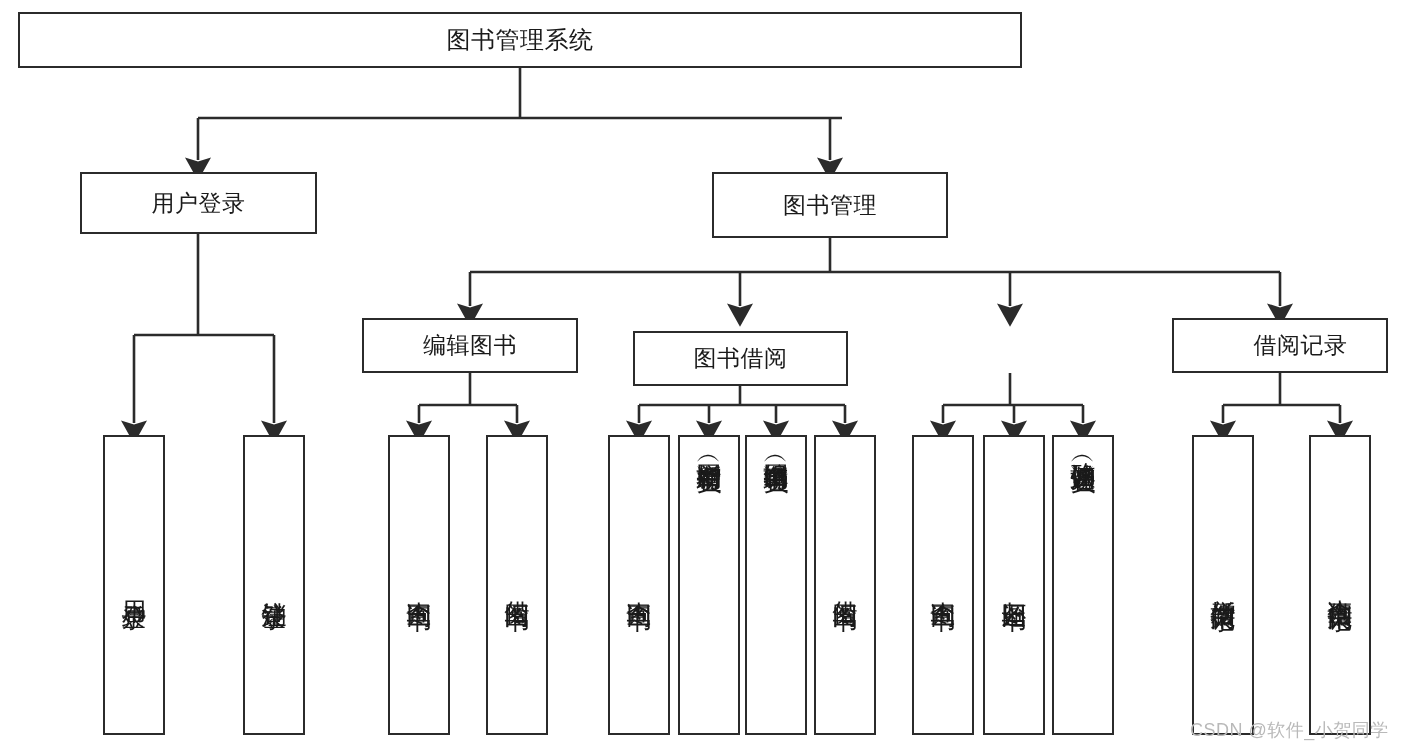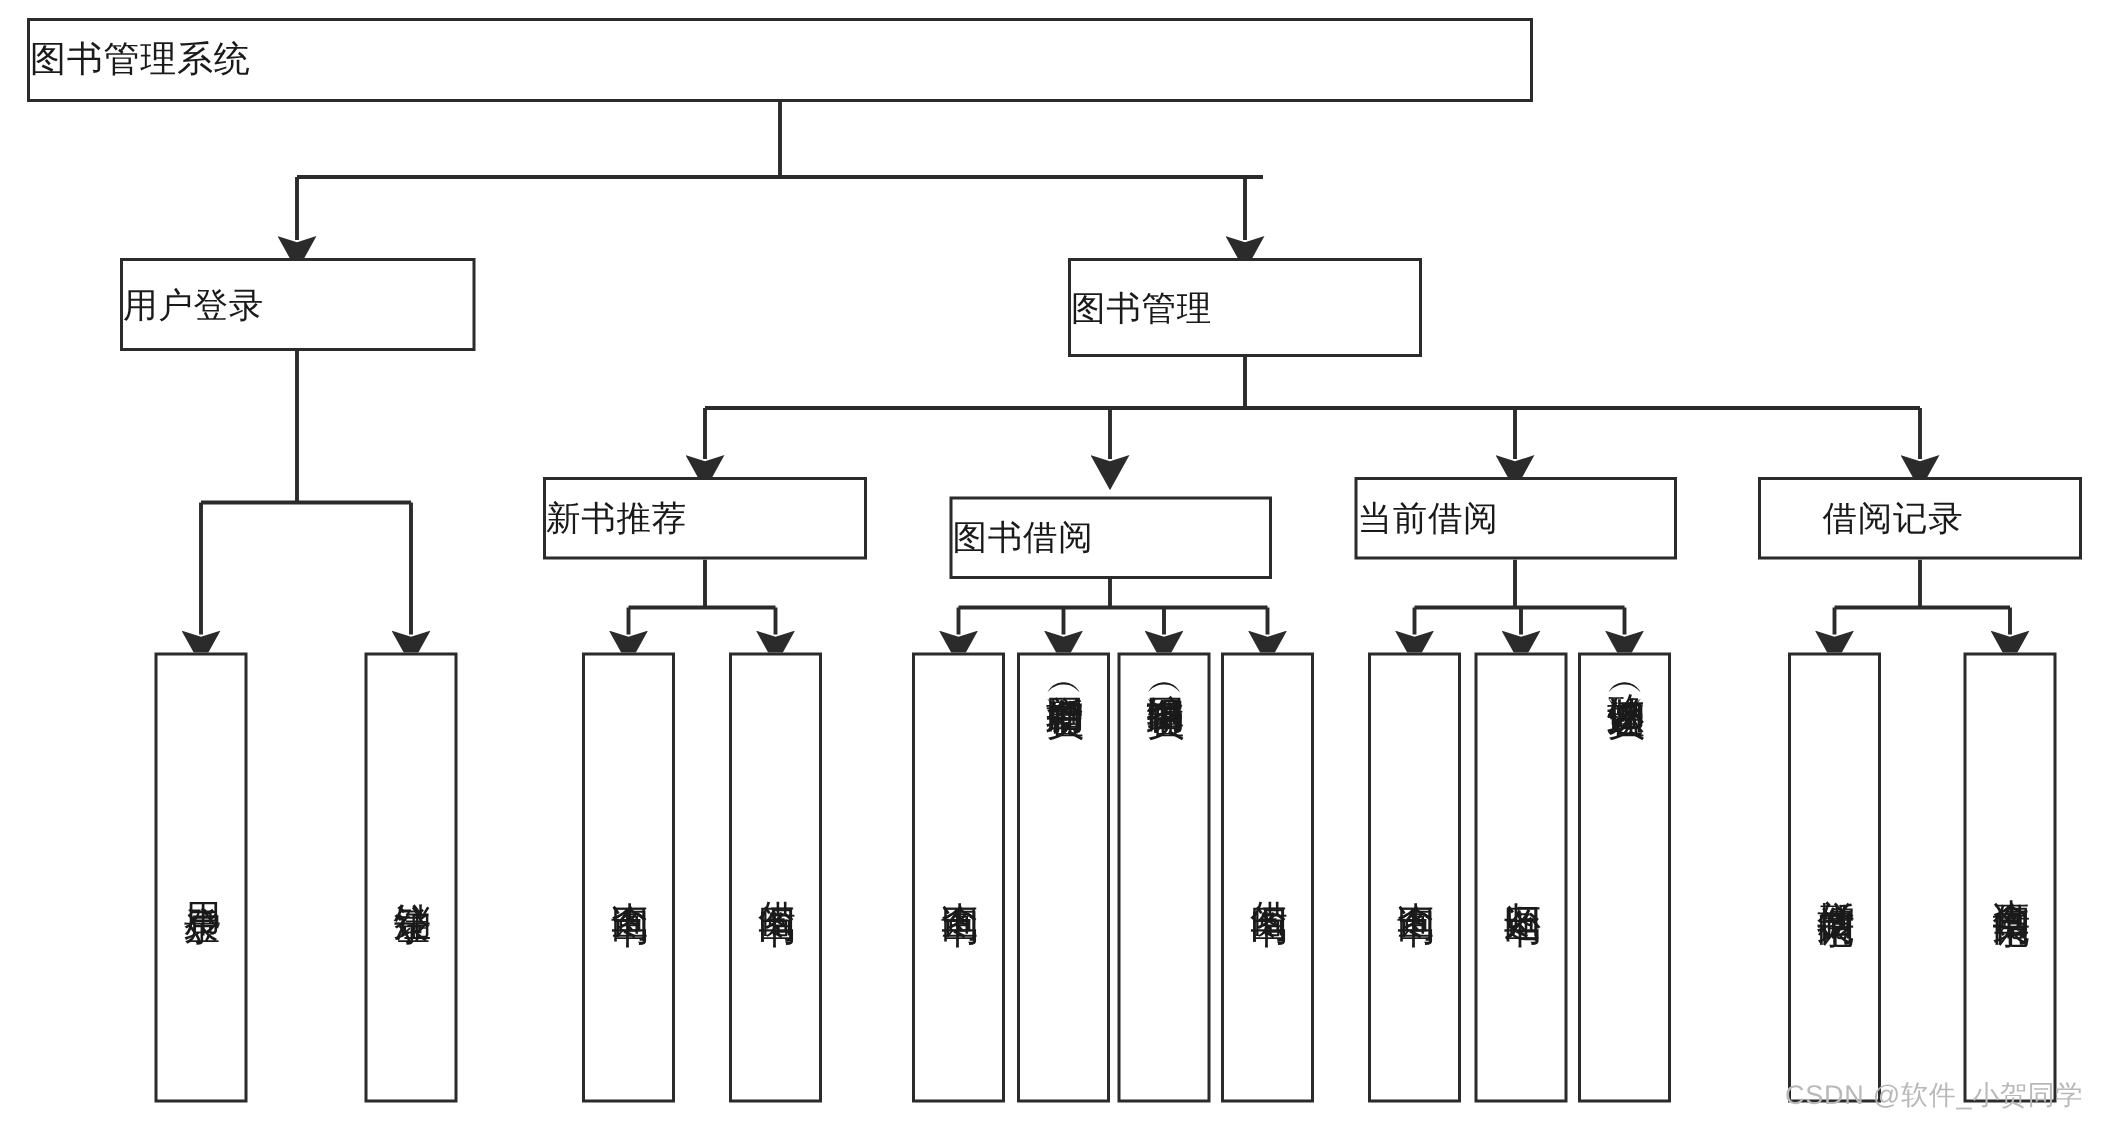--- a/index.html
+++ b/index.html
@@ -25,20 +25,21 @@
     height: 747px;
     pointer-events: none;
   }
   .node {
     position: absolute;
     box-sizing: border-box;
     border: 2.5px solid #2b2b2b;
     background: #ffffff;
     display: flex;
     align-items: center;
+    justify-content: center;
     color: #1a1a1a;
   }
   .node-label {
     text-align: center;
     line-height: 1.05;
     letter-spacing: 0.5px;
   }
   
   .node.horiz .node-label {
     font-size: 23px;
@@ -150,28 +151,25 @@
   </div>
 
   <div class="node horiz" id="n-l2-0" style="left: 80px; top: 172px; width: 237px; height: 62px;">
     <span class="node-label">用户登录</span>
   </div>
   <div class="node horiz" id="n-l2-1" style="left: 712px; top: 172px; width: 236px; height: 66px;">
     <span class="node-label">图书管理</span>
   </div>
 
   <div class="node horiz" id="n-l3-0" style="left: 362px; top: 318px; width: 216px; height: 55px;">
-    <span class="node-label">新书推荐</span>
+    <span class="node-label">编辑图书</span>
   </div>
   <div class="node horiz" id="n-l3-1" style="left: 633px; top: 318px; width: 215px; height: 55px; margin-top: 13px;">
     <span class="node-label">图书借阅</span>
   </div>
-  <div class="node horiz" id="n-l3-2" style="left: 903px; top: 318px; width: 215px; height: 55px;">
-    <span class="node-label">当前借阅</span>
-  </div>
   <div class="node horiz" id="n-l3-3" style="left: 1172px; top: 318px; width: 216px; height: 55px; padding-left: 41px;">
     <span class="node-label">借阅记录</span>
   </div>
 
   <div class="node vert centered" id="n-lf-0" style="left: 103px; top: 435px; width: 62px; height: 300px;">
     <span class="node-label">用户登录</span>
   </div>
   <div class="node vert centered" id="n-lf-1" style="left: 243px; top: 435px; width: 62px; height: 300px;">
     <span class="node-label">注销登录</span>
   </div>

